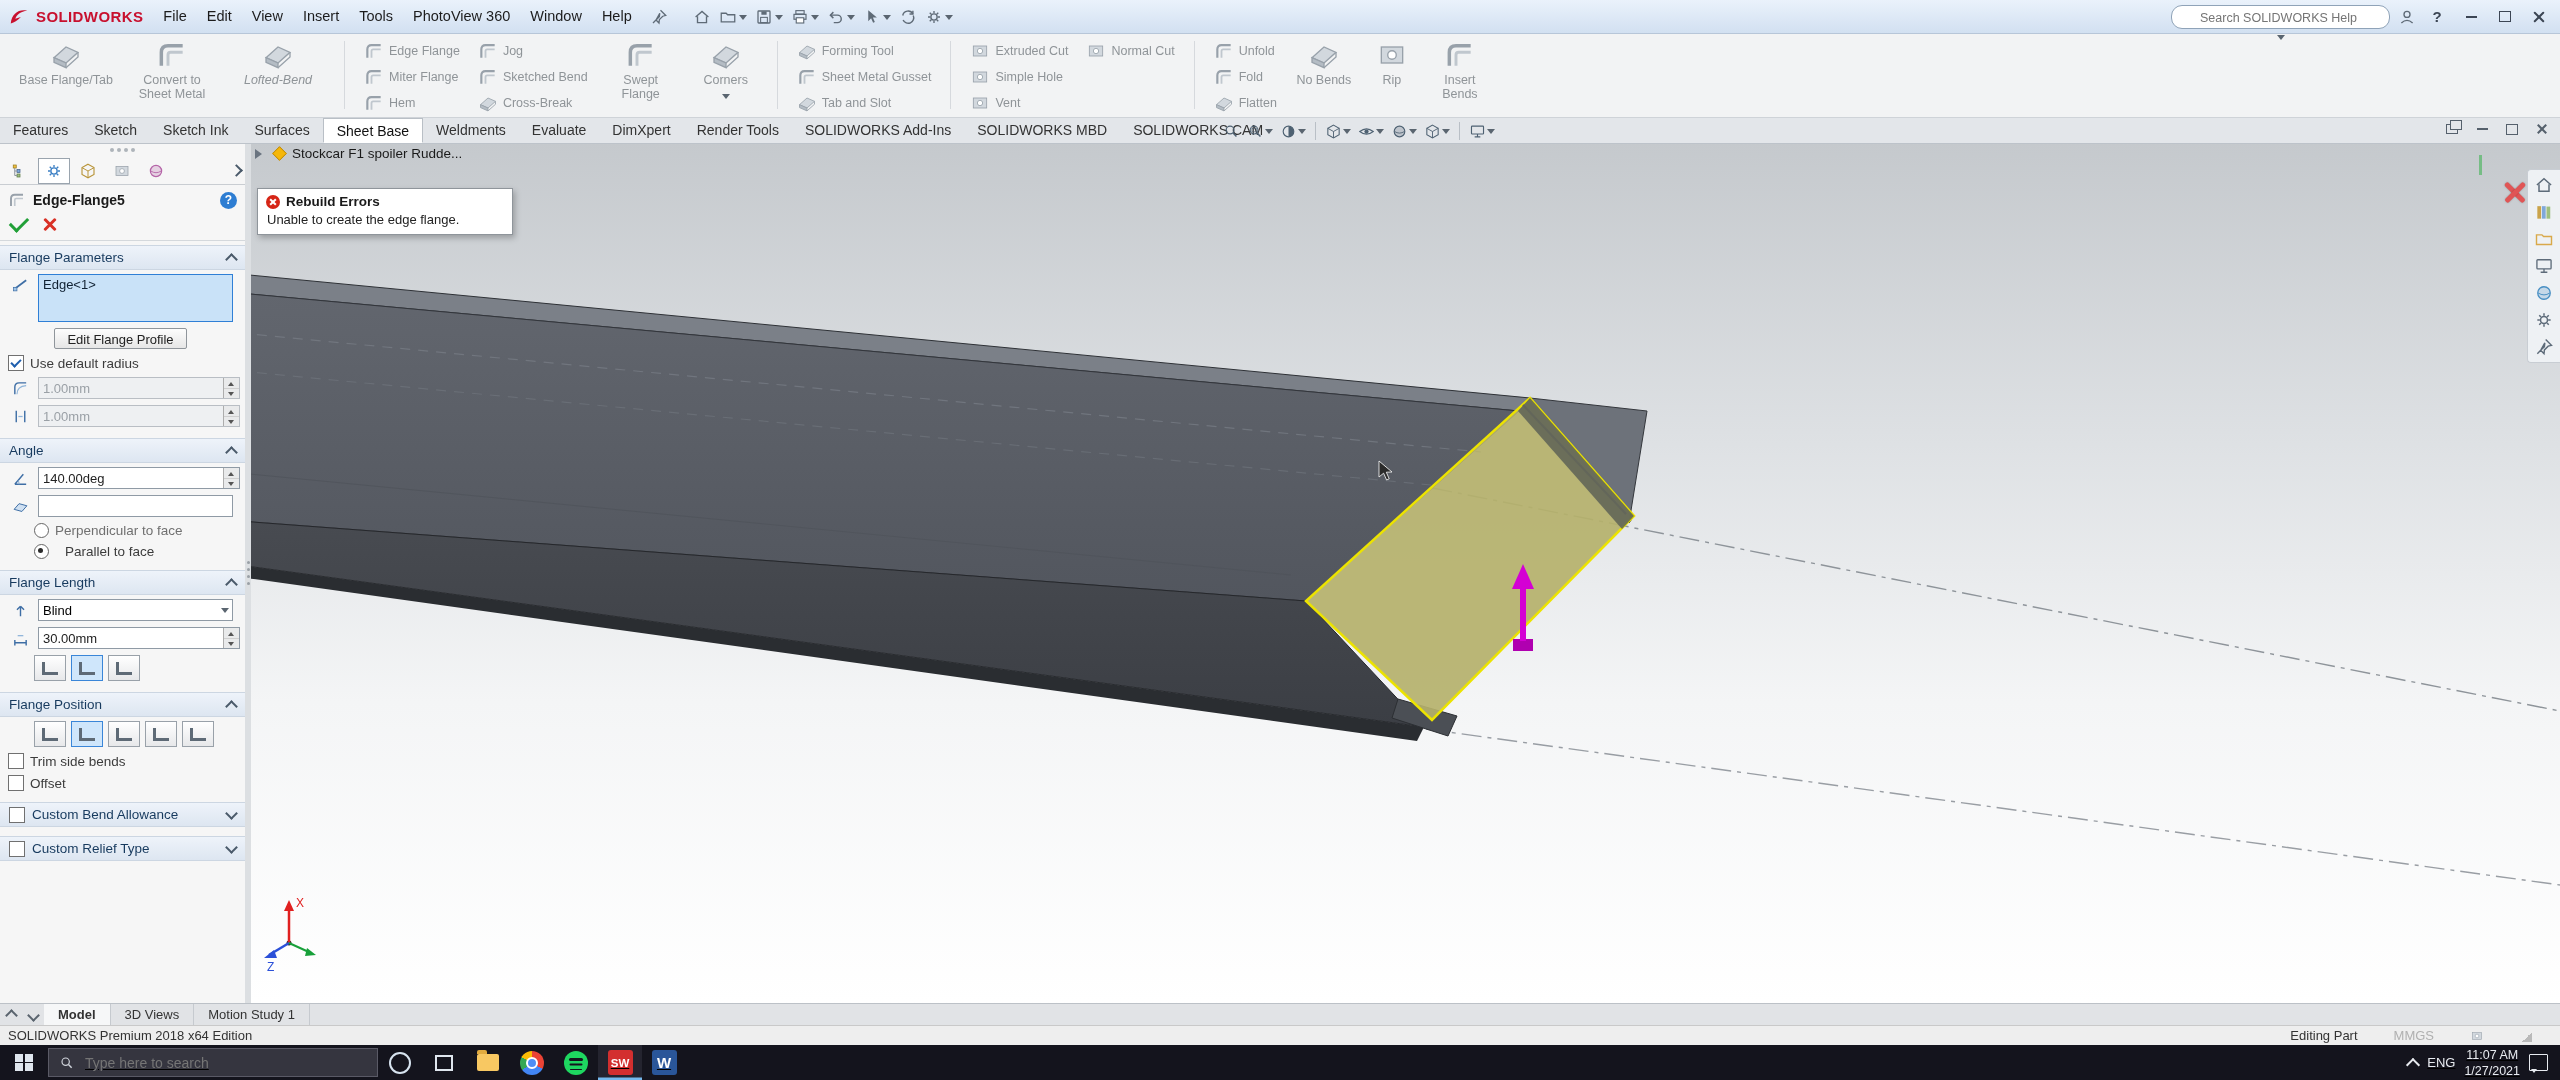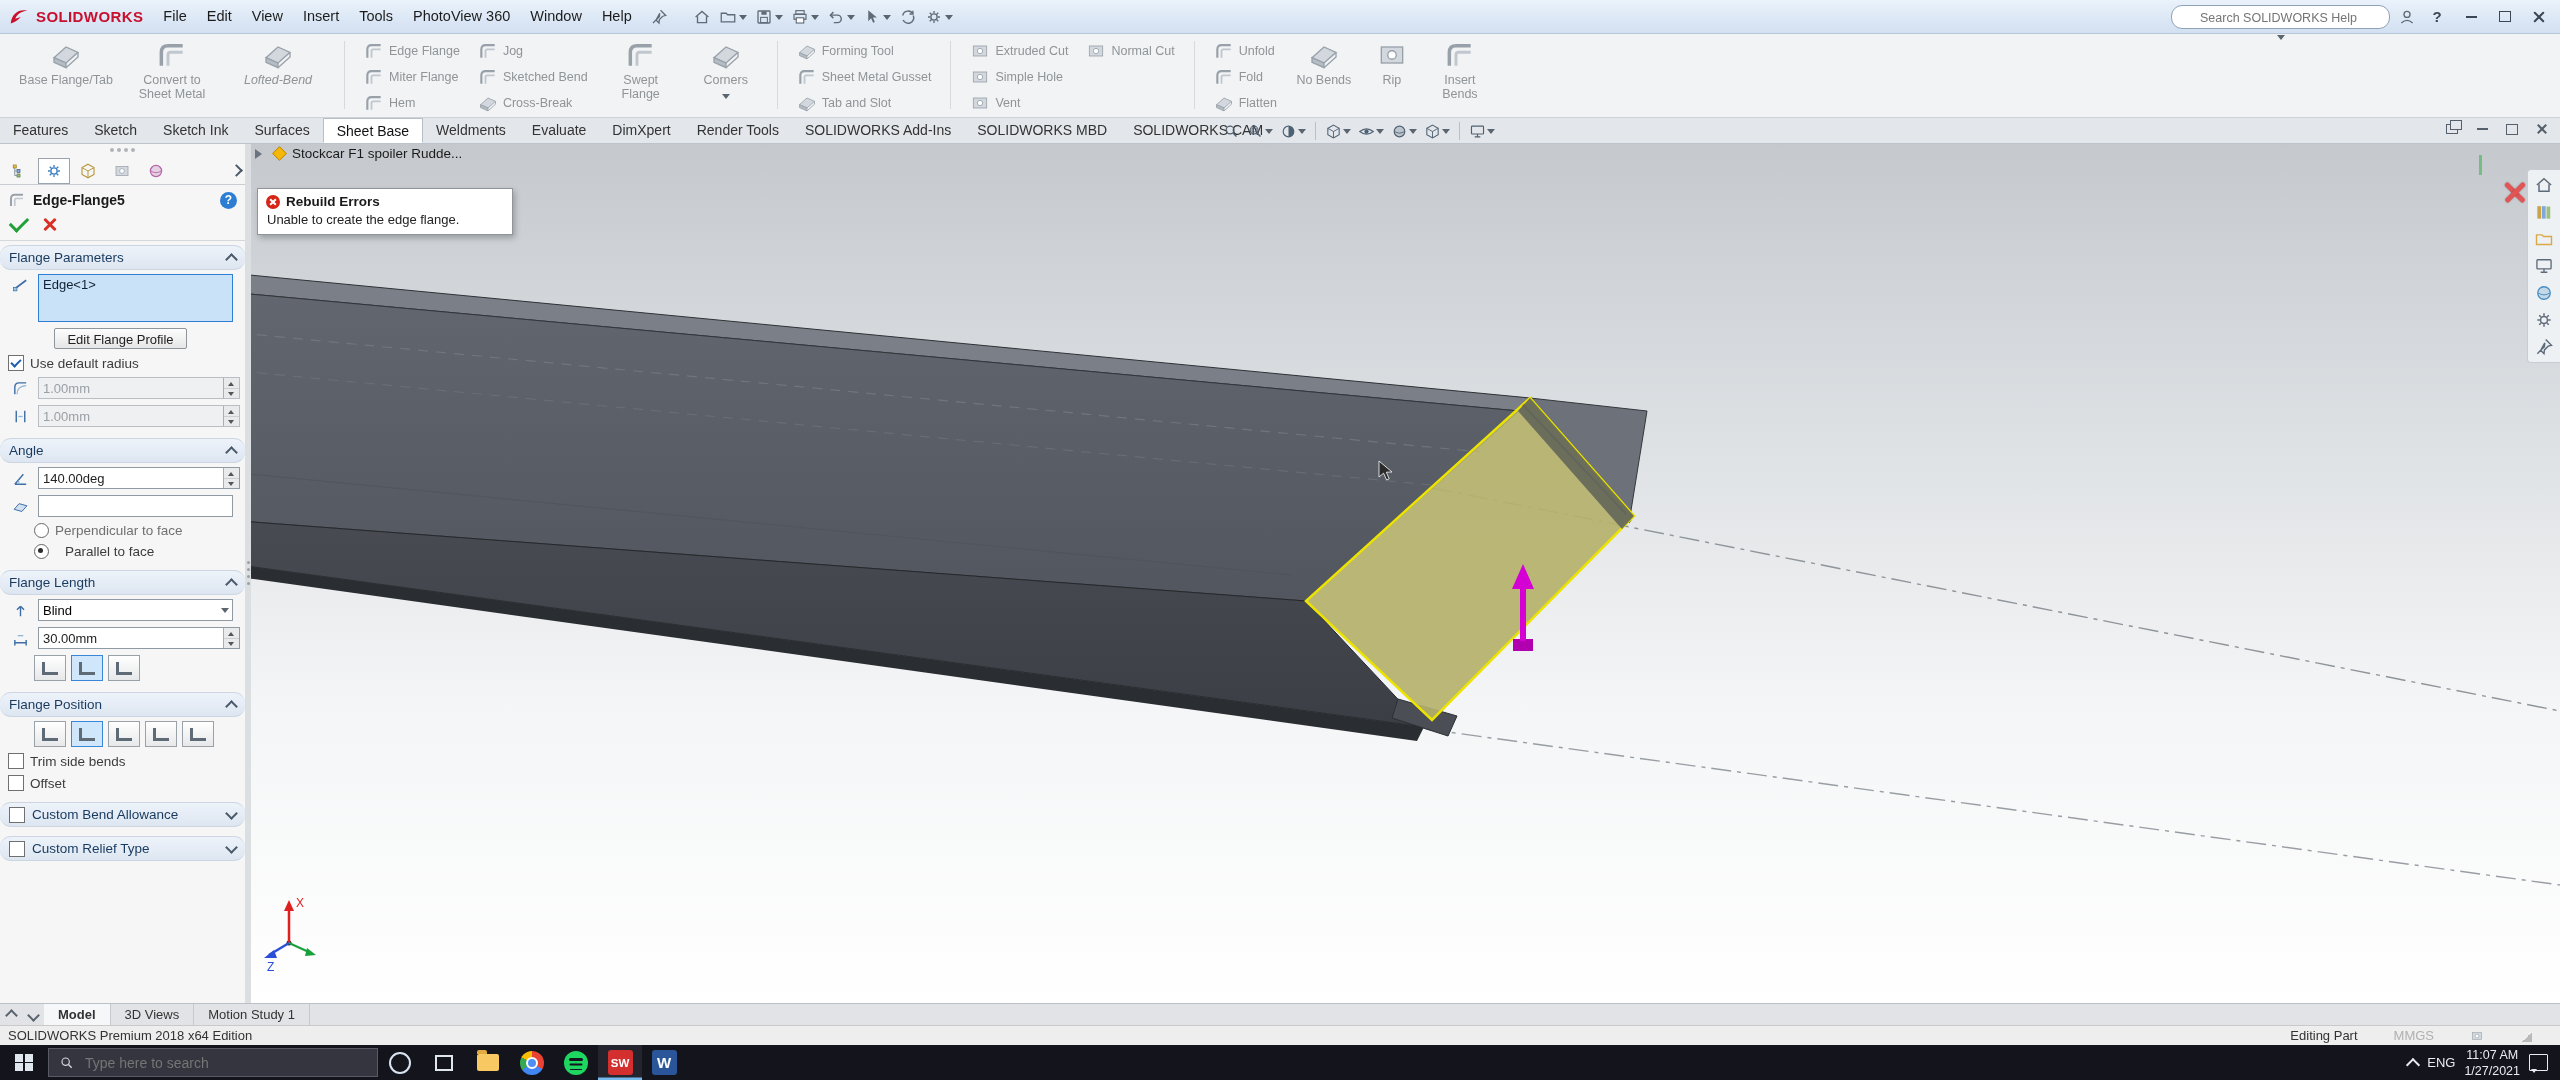--- a/index.html
+++ b/index.html
@@ -63,21 +63,21 @@
   .pm-tab{width:30px;height:24px;display:flex;align-items:center;justify-content:center;border:1px solid transparent;}
   .pm-tab.active{background:#fff;border-color:#9aa4ae;}
   .pm-title{display:flex;align-items:center;gap:7px;padding:6px 8px 4px 8px;}
   .pm-title .name{font-size:14px;font-weight:bold;color:#1a1a1a;}
   .help-circ{margin-left:auto;width:17px;height:17px;border-radius:50%;background:#2d7dd2;color:#fff;font-size:12px;font-weight:bold;display:flex;align-items:center;justify-content:center;}
   .pm-okrow{display:flex;align-items:center;gap:14px;padding:4px 10px 8px 10px;border-bottom:1px solid #d4d8dc;}
   .chk-g{width:15px;height:8px;border-left:3.5px solid #21a038;border-bottom:3.5px solid #21a038;transform:rotate(-45deg);margin-top:-4px;}
   .x-r{position:relative;width:15px;height:15px;}
   .x-r::before,.x-r::after{content:"";position:absolute;left:0;top:6px;width:16px;height:3px;background:#d93025;border-radius:1px;}
   .x-r::before{transform:rotate(45deg);}.x-r::after{transform:rotate(-45deg);}
-  .sec-hd{height:23px;display:flex;align-items:center;padding:0 9px;margin-top:9px;background:linear-gradient(#eef3fa,#dde6f1);border-top:1px solid #ccd6e2;border-bottom:1px solid #ccd6e2;color:#173a5e;font-size:13.5px;border-radius:11px;}
+  .sec-hd{height:23px;display:flex;align-items:center;padding:0 9px;margin-top:9px;background:linear-gradient(#eef3fa,#dde6f1);border-top:1px solid #ccd6e2;border-bottom:1px solid #ccd6e2;color:#173a5e;font-size:13.5px;}
   .chu{width:7px;height:7px;border-left:2px solid #4a5a6a;border-top:2px solid #4a5a6a;transform:rotate(45deg);margin-left:auto;margin-top:3px;}
   .chd{width:7px;height:7px;border-left:2px solid #4a5a6a;border-top:2px solid #4a5a6a;transform:rotate(225deg);margin-left:auto;margin-bottom:3px;}
   .pm-row{display:flex;align-items:center;gap:6px;padding:4px 12px 2px 8px;}
   .gut{width:24px;height:20px;flex:none;display:flex;align-items:center;justify-content:center;color:#3e6ea5;}
   .gut .mi{width:17px;height:17px;color:#3e6ea5;}
   .selbox{flex:1;height:48px;background:#c9e2f8;border:1.5px solid #2f7fd6;font-size:13px;color:#123;padding:2px 4px;box-sizing:border-box;}
   .btn{background:linear-gradient(#fdfdfd,#e6e6e6);border:1px solid #8f959b;border-radius:2px;font-size:13px;color:#222;padding:2px 12px;height:21px;line-height:17px;}
   .cb{width:14px;height:14px;border:1px solid #707070;background:#fff;position:relative;flex:none;}
   .cb.checked::after{content:"";position:absolute;left:2px;top:3px;width:8px;height:4px;border-left:2px solid #1f5fae;border-bottom:2px solid #1f5fae;transform:rotate(-45deg);}
   .nfield{flex:1;height:22px;border:1px solid #8f9aa5;background:#fff;display:flex;align-items:center;box-sizing:border-box;}
@@ -127,21 +127,21 @@
   .mtab{padding:0 14px;line-height:21px;border-right:1px solid #c6cacf;}
   .mtab.active{background:#f6f7f8;font-weight:bold;}
   .statusbar{position:absolute;left:0;top:1025px;width:2560px;height:20px;background:#eeeeee;border-top:1px solid #c9c9c9;display:flex;align-items:center;font-size:13px;color:#333;padding:0 8px;box-sizing:border-box;}
   .st-right{margin-left:auto;display:flex;align-items:center;gap:36px;padding-right:20px;}
   .st-units{color:#b0b0b0;}
   .grip{width:12px;height:12px;position:relative;}
   .grip::before{content:"";position:absolute;right:0;bottom:0;width:10px;height:10px;background:
     linear-gradient(135deg,transparent 50%,#b9b9b9 50%);}
 
   
-  .taskbar{position:absolute;left:0;top:1045px;width:2560px;height:35px;background:#14141d;display:flex;align-items:center;z-index:50;}
+  .taskbar{position:absolute;left:0;top:1045px;width:2560px;height:35px;background:#14141d;display:flex;align-items:center;z-index:50;text-decoration:underline;}
   .tb-start{width:48px;height:35px;display:flex;align-items:center;justify-content:center;}
   .winlogo{display:grid;grid-template-columns:8px 8px;grid-template-rows:8px 8px;gap:1.5px;}
   .winlogo i{background:#dfe6ee;}
   .tb-search{width:330px;height:29px;background:#35353f;border:1px solid #5a5a66;display:flex;align-items:center;gap:8px;padding:0 10px;box-sizing:border-box;}
   .tb-search .mi{color:#cfd3da;width:16px;height:16px;}
   .tb-search input{flex:1;background:transparent;border:none;outline:none;color:#cfd3da;font-size:14px;font-family:inherit;}
   .tb-btn{width:44px;height:35px;display:flex;align-items:center;justify-content:center;}
   .tb-btn.active{background:#24242f;box-shadow:inset 0 -2.5px 0 #76b9ed;}
   .cortana{width:22px;height:22px;border-radius:50%;border:2.5px solid #d7e3ef;box-sizing:border-box;}
   .taskview{width:18px;height:16px;border:2px solid #dfe6ee;box-sizing:border-box;background:transparent;}

